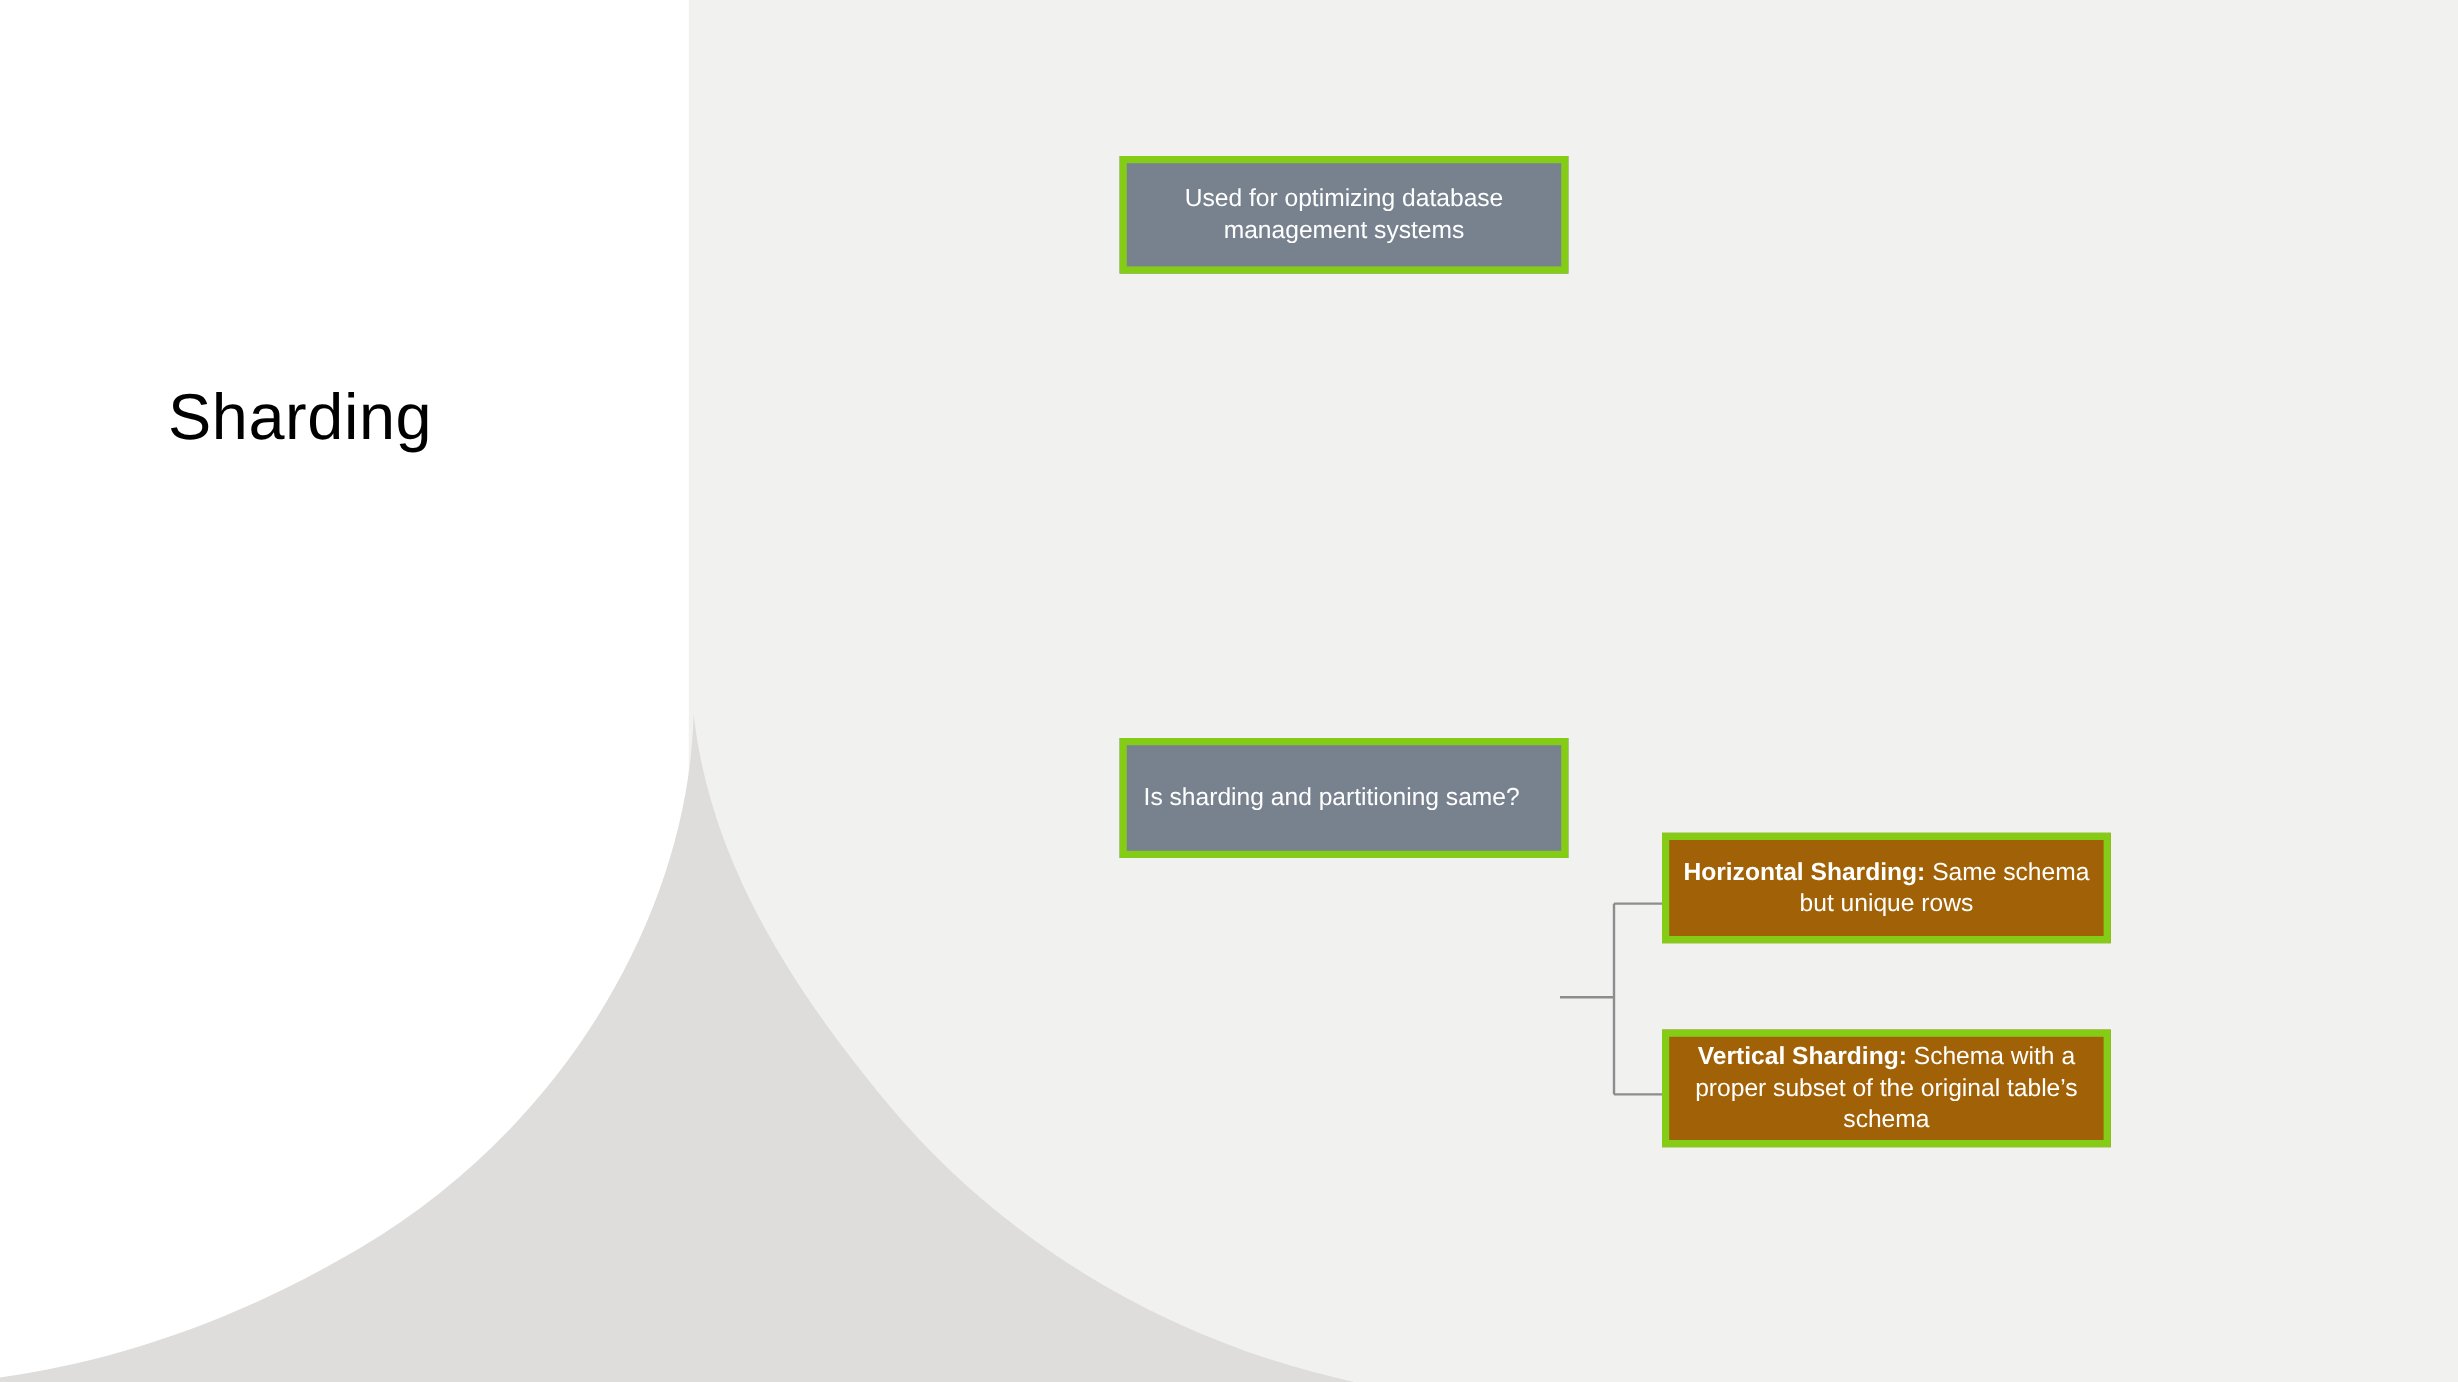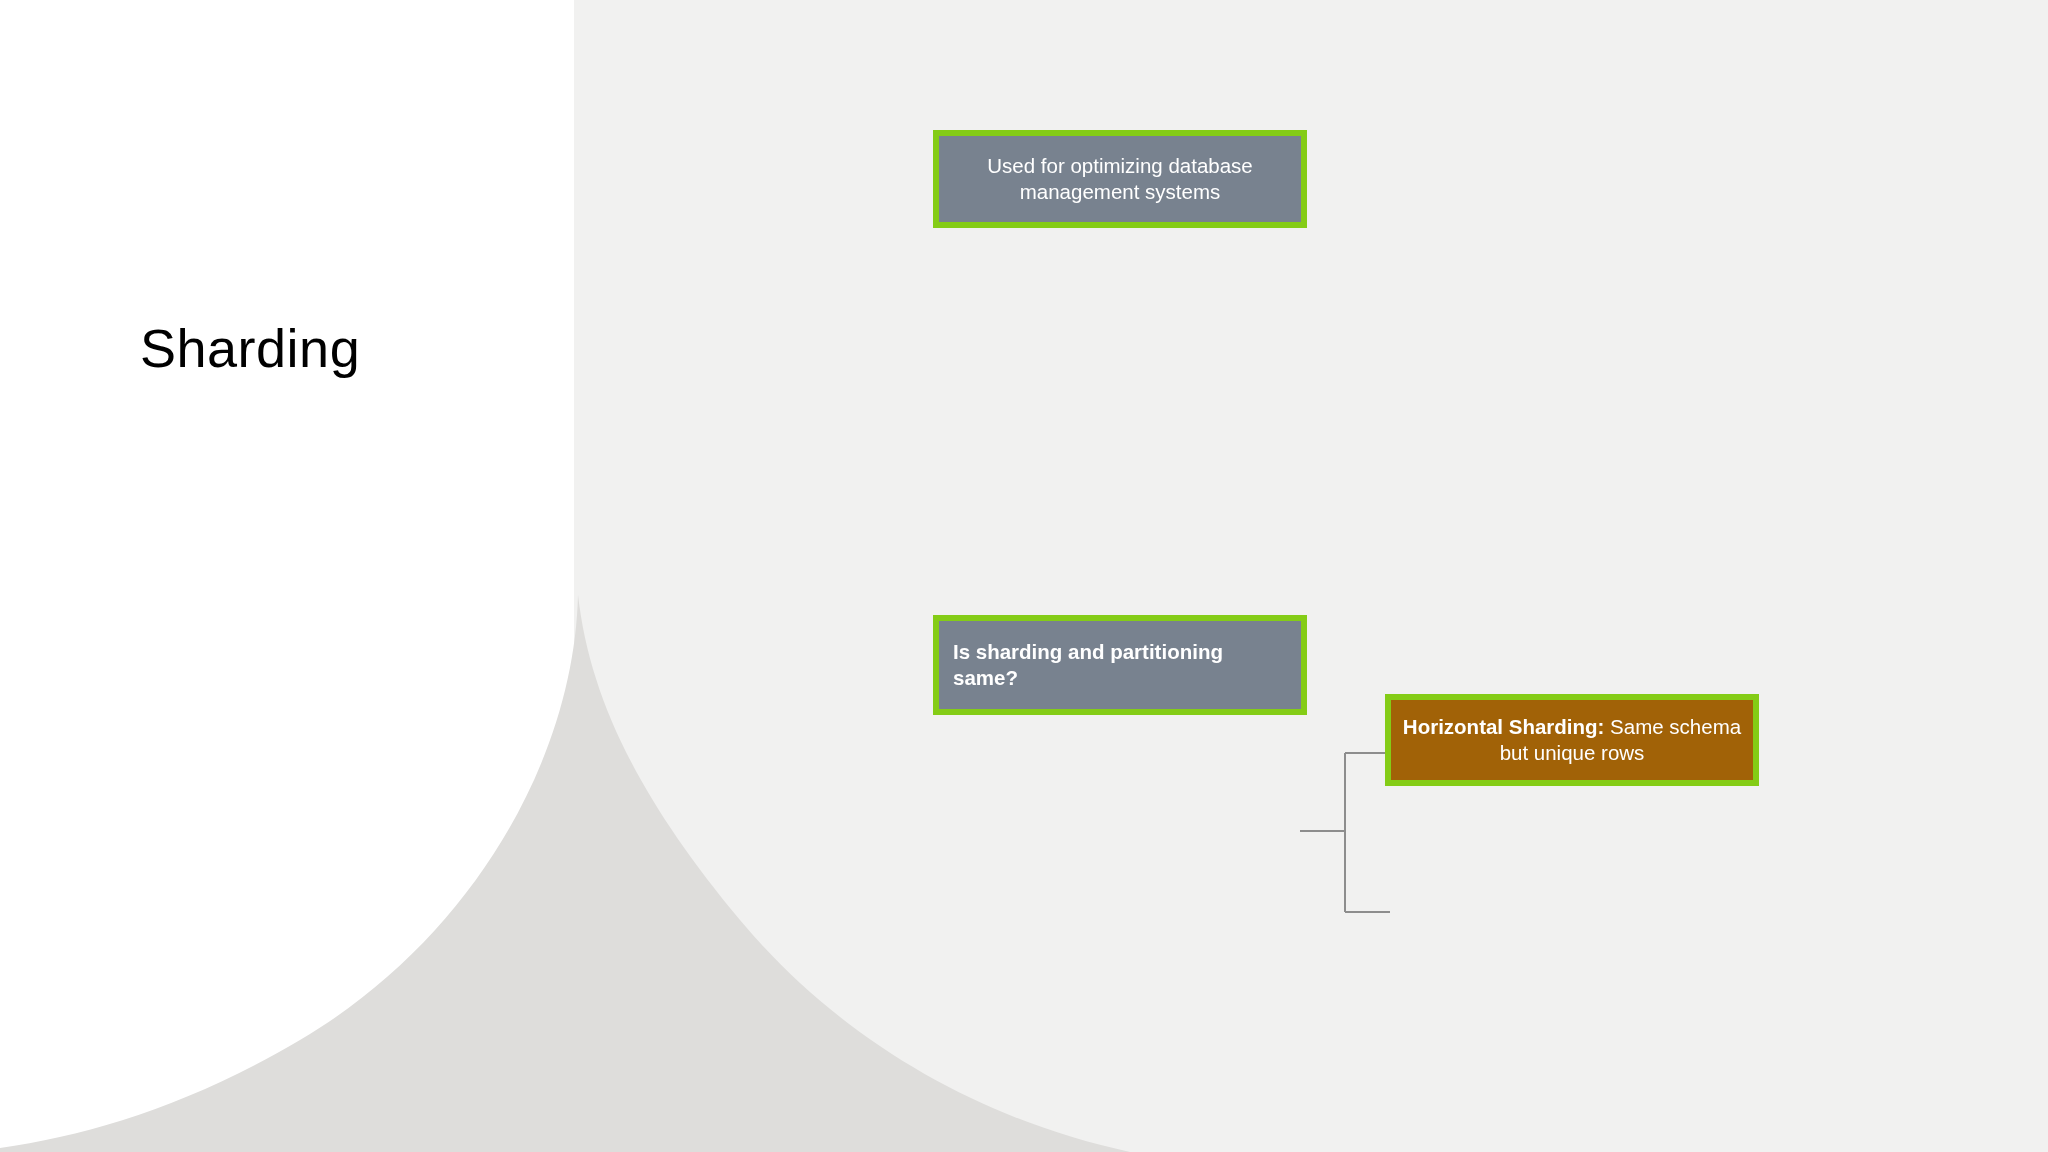--- a/index.html
+++ b/index.html
@@ -71,21 +71,21 @@
   }
   .node.slate {
     background: #78828f;
   }
   .node.mid {
     background: #a16207;
   }
   .node.left-align {
     justify-content: flex-end;
     text-align: left;
-    font-weight: bold;
+    font-weight: normal;
     padding-left: 14px;
   }
   .node.overflow-text {
     overflow: visible;
     padding: 0 4px;
   }
   .node .inner {
     width: 100%;
   }
   .node b {
@@ -140,14 +140,17 @@
       <line x1="45" y1="13" x2="45" y2="172"></line>
       <line x1="45" y1="13" x2="90" y2="13"></line>
       <line x1="45" y1="172" x2="90" y2="172"></line>
     </g>
   </svg>
 
   <div class="node mid" id="node-horizontal">
     <span class="inner"><b>Horizontal Sharding:</b><span> Same schema but unique rows</span></span>
   </div>
 
+  <div class="node mid" id="node-vertical">
+    <span class="inner"><b>Vertical Sharding:</b><span> Schema with a proper subset of the original table’s schema</span></span>
+  </div>
 
 </div>
 
 </body></html>

